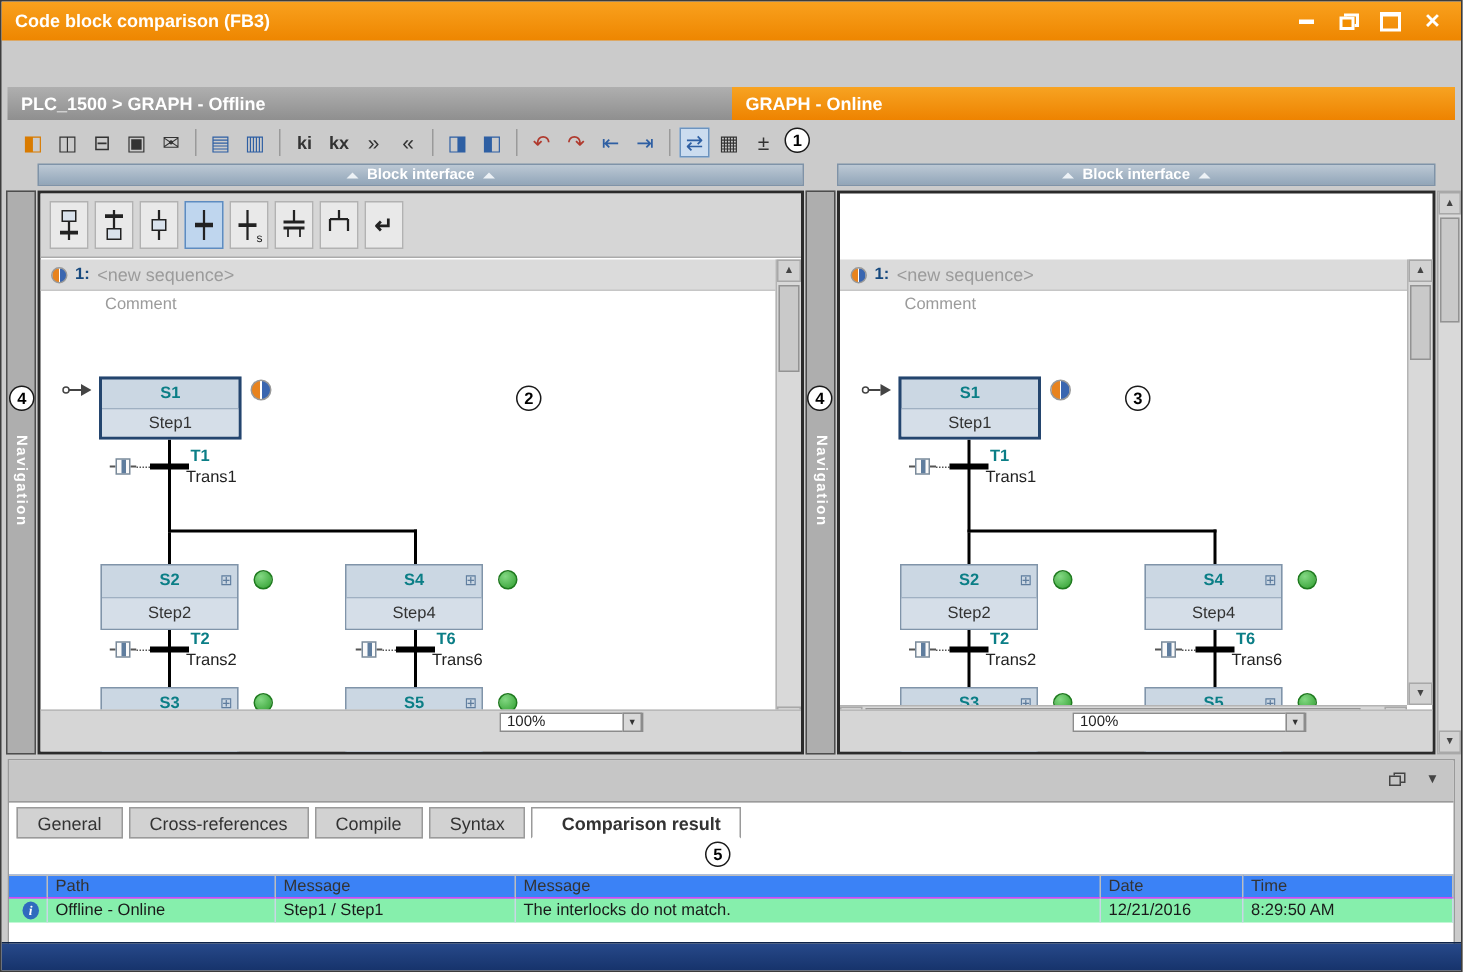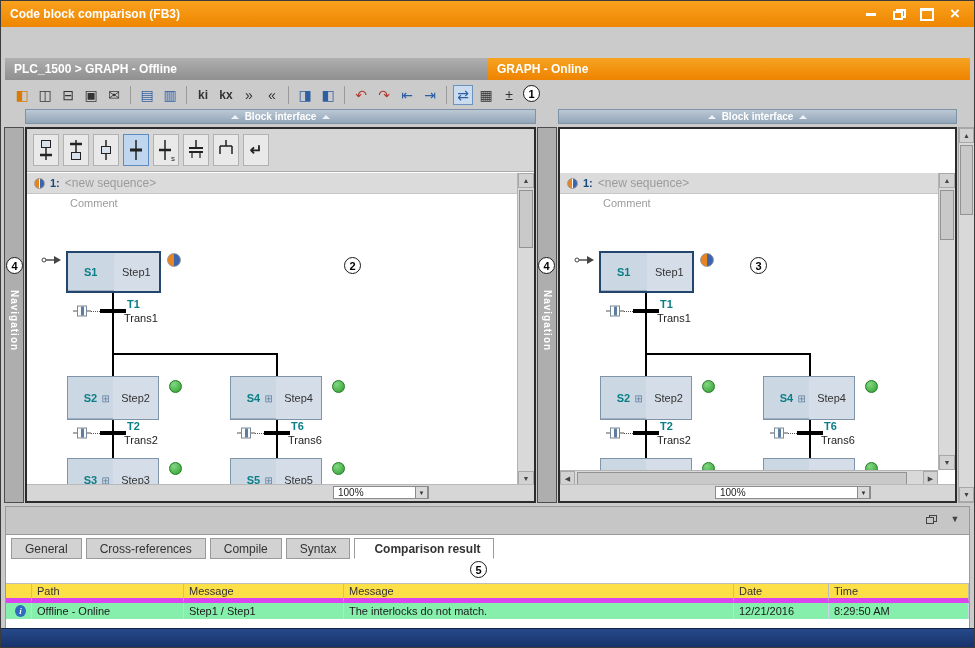--- a/index.html
+++ b/index.html
@@ -55,21 +55,21 @@
   .seq-header{position:absolute;top:44px;left:0;right:17px;height:21px;background:#DBDBDB;border-bottom:1px solid #C6C6C6;
               display:flex;align-items:center;gap:5px;padding-left:7px;box-sizing:border-box;z-index:2;}
   .seq-num{font-size:11px;font-weight:bold;color:#17497E;}
   .seq-name{font-size:12px;color:#9B9B9B;}
   .comment{position:absolute;top:68px;left:22px;font-size:11px;color:#9B9B9B;z-index:2;margin-left:21px;}
   .diffdot{width:11px;height:11px;border-radius:50%;border:1px solid #999;box-sizing:border-box;
            background:linear-gradient(90deg,#E8831E 0 46%,#fff 46% 54%,#3A66B0 54% 100%);}
   .diffdot.lg{position:absolute;width:14px;height:14px;z-index:2;}
   .gline{position:absolute;background:#000;z-index:1;}
   .stepbox{position:absolute;border:1px solid #8094A9;background:#CBD7E3;box-sizing:border-box;
-           display:flex;flex-direction:row;z-index:2;}
+           display:flex;flex-direction:column;z-index:2;}
   .stepbox.selected{border:2px solid #24456E;}
   .steprow{flex:1;display:flex;align-items:center;justify-content:center;font-size:11px;position:relative;}
   .steprow.id{border-bottom:1px solid #9FB0C2;color:#0B7E86;font-weight:bold;}
   .steprow.nm{color:#333;background:#D5DEE8;}
   .gridic{position:absolute;right:3px;top:50%;transform:translateY(-50%);font-size:10px;color:#5F7D9E;font-weight:normal;}
   .gridic::before{content:"⊞";}
   .greendot{position:absolute;width:13px;height:13px;border-radius:50%;box-sizing:border-box;z-index:2;
             background:radial-gradient(circle at 35% 30%,#83D883,#2F9E2F);border:1px solid #1F7A1F;}
   .tbar{position:absolute;width:26px;height:4px;background:#000;z-index:2;}
   .tid{position:absolute;font-size:11px;font-weight:bold;color:#0B7E86;z-index:2;}
@@ -84,21 +84,21 @@
         display:flex;align-items:center;justify-content:center;font-size:7px;color:#444;}
   .sbtn.up{top:0}.sbtn.down{bottom:0}
   .sbtn.up::before{content:"▲"}.sbtn.down::before{content:"▼"}
   .vthumb{position:absolute;left:1px;right:1px;top:17px;height:58px;background:#C9C9C9;border:1px solid #939393;box-sizing:border-box;}
   .hscroll{position:absolute;left:0;right:17px;bottom:15px;height:16px;background:#D9D9D9;border-top:1px solid #B4B4B4;box-sizing:border-box;z-index:5;}
   .hbtn{position:absolute;top:0;bottom:0;width:15px;background:#D2D2D2;border:1px solid #A8A8A8;box-sizing:border-box;
         display:flex;align-items:center;justify-content:center;font-size:7px;color:#444;}
   .hbtn.lft{left:0}.hbtn.rgt{right:0}
   .hbtn.lft::before{content:"◀"}.hbtn.rgt::before{content:"▶"}
   .hthumb{position:absolute;top:1px;bottom:1px;left:17px;width:330px;background:#C9C9C9;border:1px solid #939393;box-sizing:border-box;}
-  .zoomrow{position:absolute;left:0;right:0;bottom:0;height:17px;background:#D6D6D6;border-top:1px solid #B9B9B9;box-sizing:border-box;z-index:6;}
+  .zoomrow{position:absolute;left:0;right:0;bottom:0;height:28px;background:#D6D6D6;border-top:1px solid #B9B9B9;box-sizing:border-box;z-index:6;}
   .combo{position:absolute;top:1px;height:13px;background:#fff;border:1px solid #8C8C8C;box-sizing:border-box;
          font-size:10px;color:#222;display:flex;align-items:center;padding-left:4px;}
   #ed-off .combo{left:306px;width:96px;} #ed-on .combo{left:155px;width:156px;}
   .combo .arr{position:absolute;right:0;top:-1px;bottom:-1px;width:13px;background:#D9D9D9;border:1px solid #8C8C8C;
               display:flex;align-items:center;justify-content:center;font-size:6px;color:#333;box-sizing:border-box;}
   .combo .arr::before{content:"▼";}
   .outerscroll{position:absolute;left:957px;top:126px;width:17px;height:376px;background:#D9D9D9;
                border:1px solid #A8A8A8;box-sizing:border-box;z-index:4;}
   
   .bpanel{position:absolute;left:4px;right:4px;top:505px;height:125px;background:#fff;border:1px solid #9a9a9a;box-sizing:border-box;}
@@ -113,21 +113,21 @@
   .floatsq{position:relative;width:11px;height:9px;}
   .floatsq::before{content:"";position:absolute;right:0;top:0;width:6px;height:5px;border:1px solid #444;}
   .floatsq::after{content:"";position:absolute;left:0;bottom:0;width:6px;height:5px;border:1px solid #444;background:#C6C6C6;}
   .carrow::before{content:"▼";}
   .subtabs{position:absolute;top:31px;left:5px;display:flex;gap:4px;z-index:2;}
   .stab{height:21px;padding:0 13px;background:#D2D2D2;border:1px solid #9a9a9a;display:flex;align-items:center;
         font-size:12px;color:#333;box-sizing:border-box;}
   .stab.active{background:#fff;font-weight:bold;border-bottom:1px solid #fff;padding-left:19px;}
   .cmtable{position:absolute;left:0;right:0;top:76px;}
   .trow{display:grid;grid-template-columns:26px 152px 160px 390px 95px auto;font-size:11px;}
-  .thead .cell{background:#fde047;border-right:1px solid #BDBDBD;border-top:1px solid #BDBDBD;border-bottom:5px solid #d946ef;
+  .thead .cell{background:#3b82f6;border-right:1px solid #BDBDBD;border-top:1px solid #BDBDBD;border-bottom:1px solid #d946ef;
                padding:1px 5px;color:#333;}
   .tdata{background:#86efac;}
   .tdata .cell{padding:1px 5px;border-right:1px solid #C9D6E6;color:#1a1a1a;display:flex;align-items:center;height:14px;}
   .infoic{width:12px;height:12px;border-radius:50%;background:#2F6BBE;color:#fff;font-size:9px;font-style:italic;
           font-weight:bold;font-family:"Liberation Serif",serif;display:flex;align-items:center;justify-content:center;margin-left:4px;}
   .infoic::before{content:"i";}
   
   .statusbar{position:absolute;left:0;right:0;bottom:0;height:18px;background:linear-gradient(#27498A,#16336B);border-top:1px solid #0E2347;}
   .callout{position:absolute;width:17px;height:17px;border-radius:50%;background:#fff;border:1.5px solid #1a1a1a;
            box-sizing:border-box;display:flex;align-items:center;justify-content:center;font-size:11px;font-weight:bold;color:#000;z-index:50;}

